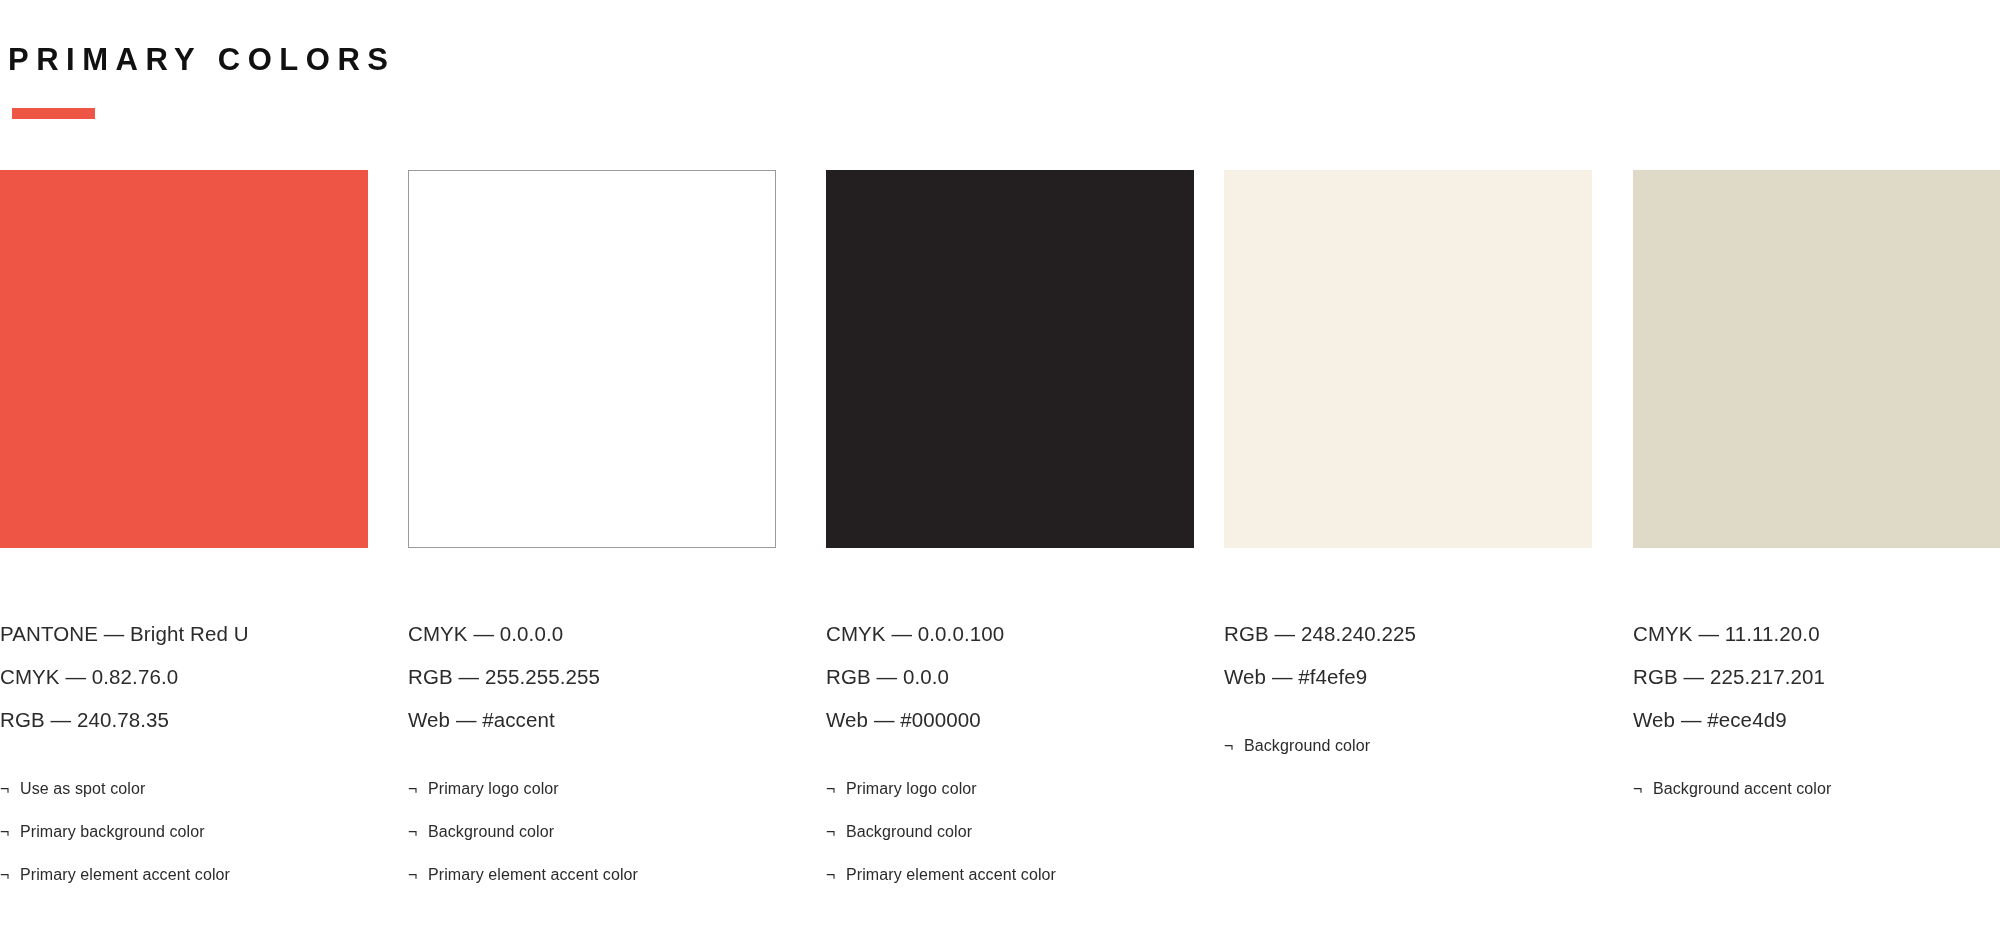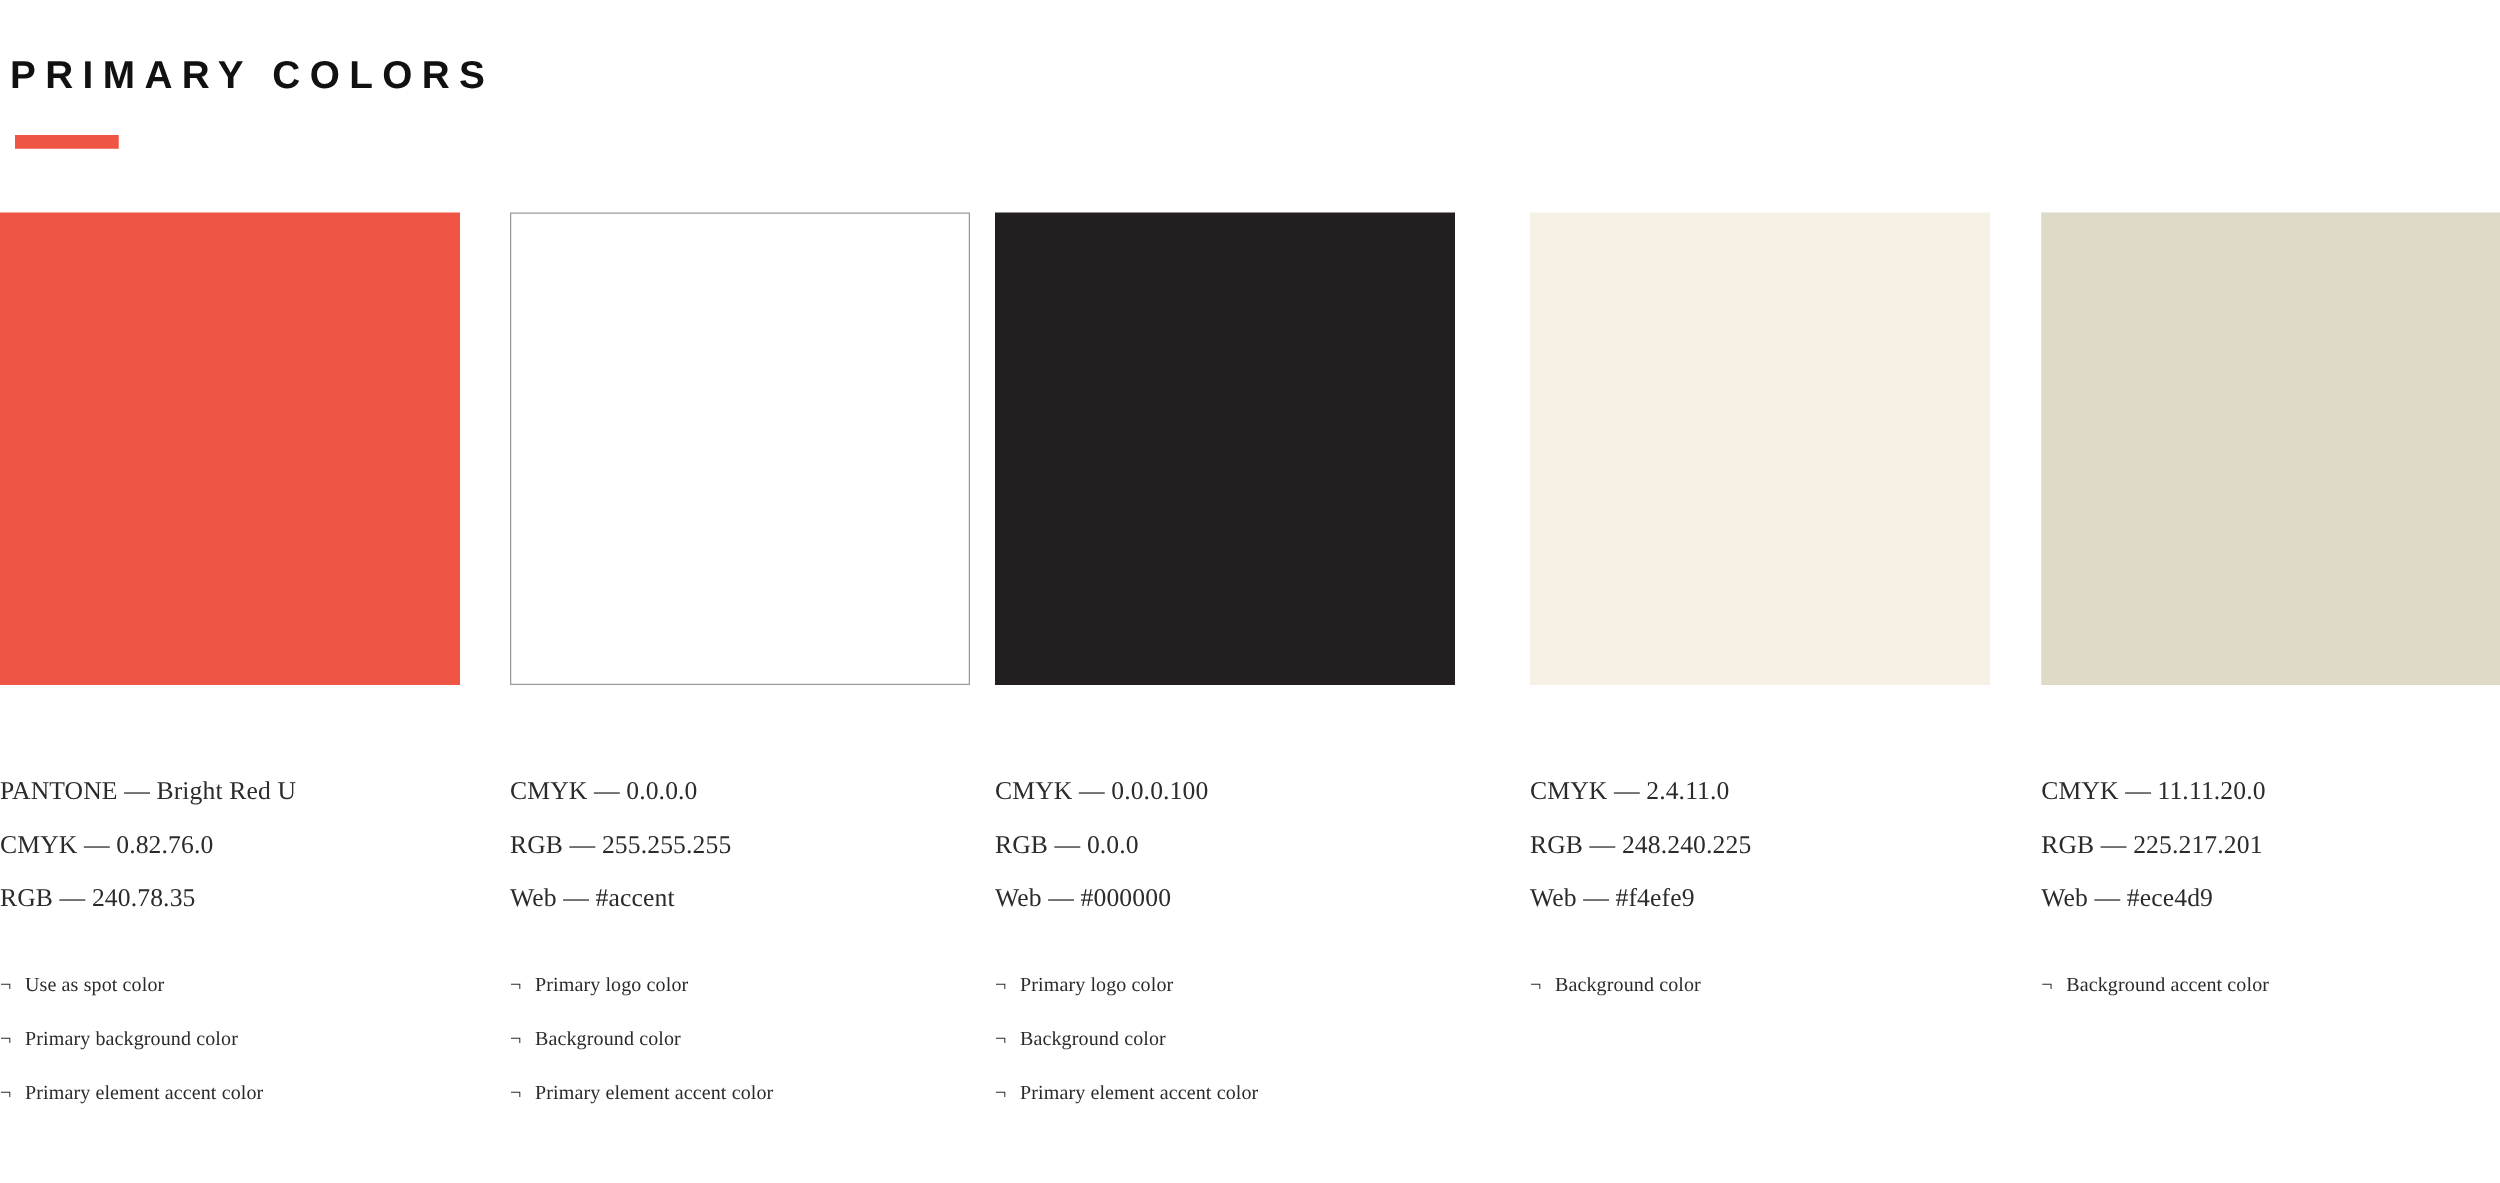--- a/index.html
+++ b/index.html
@@ -45,30 +45,29 @@
     background: #ef5544;
   }
 
   
   #swatch-grid {
     position: absolute;
     left: 0;
     top: 170px;
     width: 1948px;
     height: 776px;
-    font-family: Liberation Serif, serif;
   }
   .swatch-column {
     position: absolute;
     top: 0;
     width: 368px;
   }
   .swatch-column.col-0 { left: 0px; }
   .swatch-column.col-1 { left: 408px; }
-  .swatch-column.col-2 { left: 796px; }
+  .swatch-column.col-2 { left: 826px; }
   .swatch-column.col-3 { left: 1224px; }
   .swatch-column.col-4 { left: 1633px; width: 367px; }
 
   .swatch-chip {
     width: 100%;
     height: 378px;
     box-sizing: border-box;
   }
   .swatch-chip.bordered {
     border: 1px solid #9a9a9a;
@@ -147,21 +146,20 @@
         <ul class="usage-list pad-top-1">
           <li class="usage-item"><span class="usage-bullet">¬</span><span>Primary logo color</span></li>
           <li class="usage-item"><span class="usage-bullet">¬</span><span>Background color</span></li>
           <li class="usage-item"><span class="usage-bullet">¬</span><span>Primary element accent color</span></li>
         </ul>
       </div>
     </div>
     <div class="swatch-column col-3">
       <div class="swatch-chip" style="background: rgb(247, 240, 228);"></div>
       <div class="swatch-info">
-        <div class="spec-line">CMYK — 2.4.11.0</div>
         <div class="spec-line">RGB — 248.240.225</div>
         <div class="spec-line">Web — #f4efe9</div>
         <ul class="usage-list pad-top-1">
           <li class="usage-item"><span class="usage-bullet">¬</span><span>Background color</span></li>
         </ul>
       </div>
     </div>
     <div class="swatch-column col-4">
       <div class="swatch-chip" style="background: rgb(223, 217, 200);"></div>
       <div class="swatch-info">

